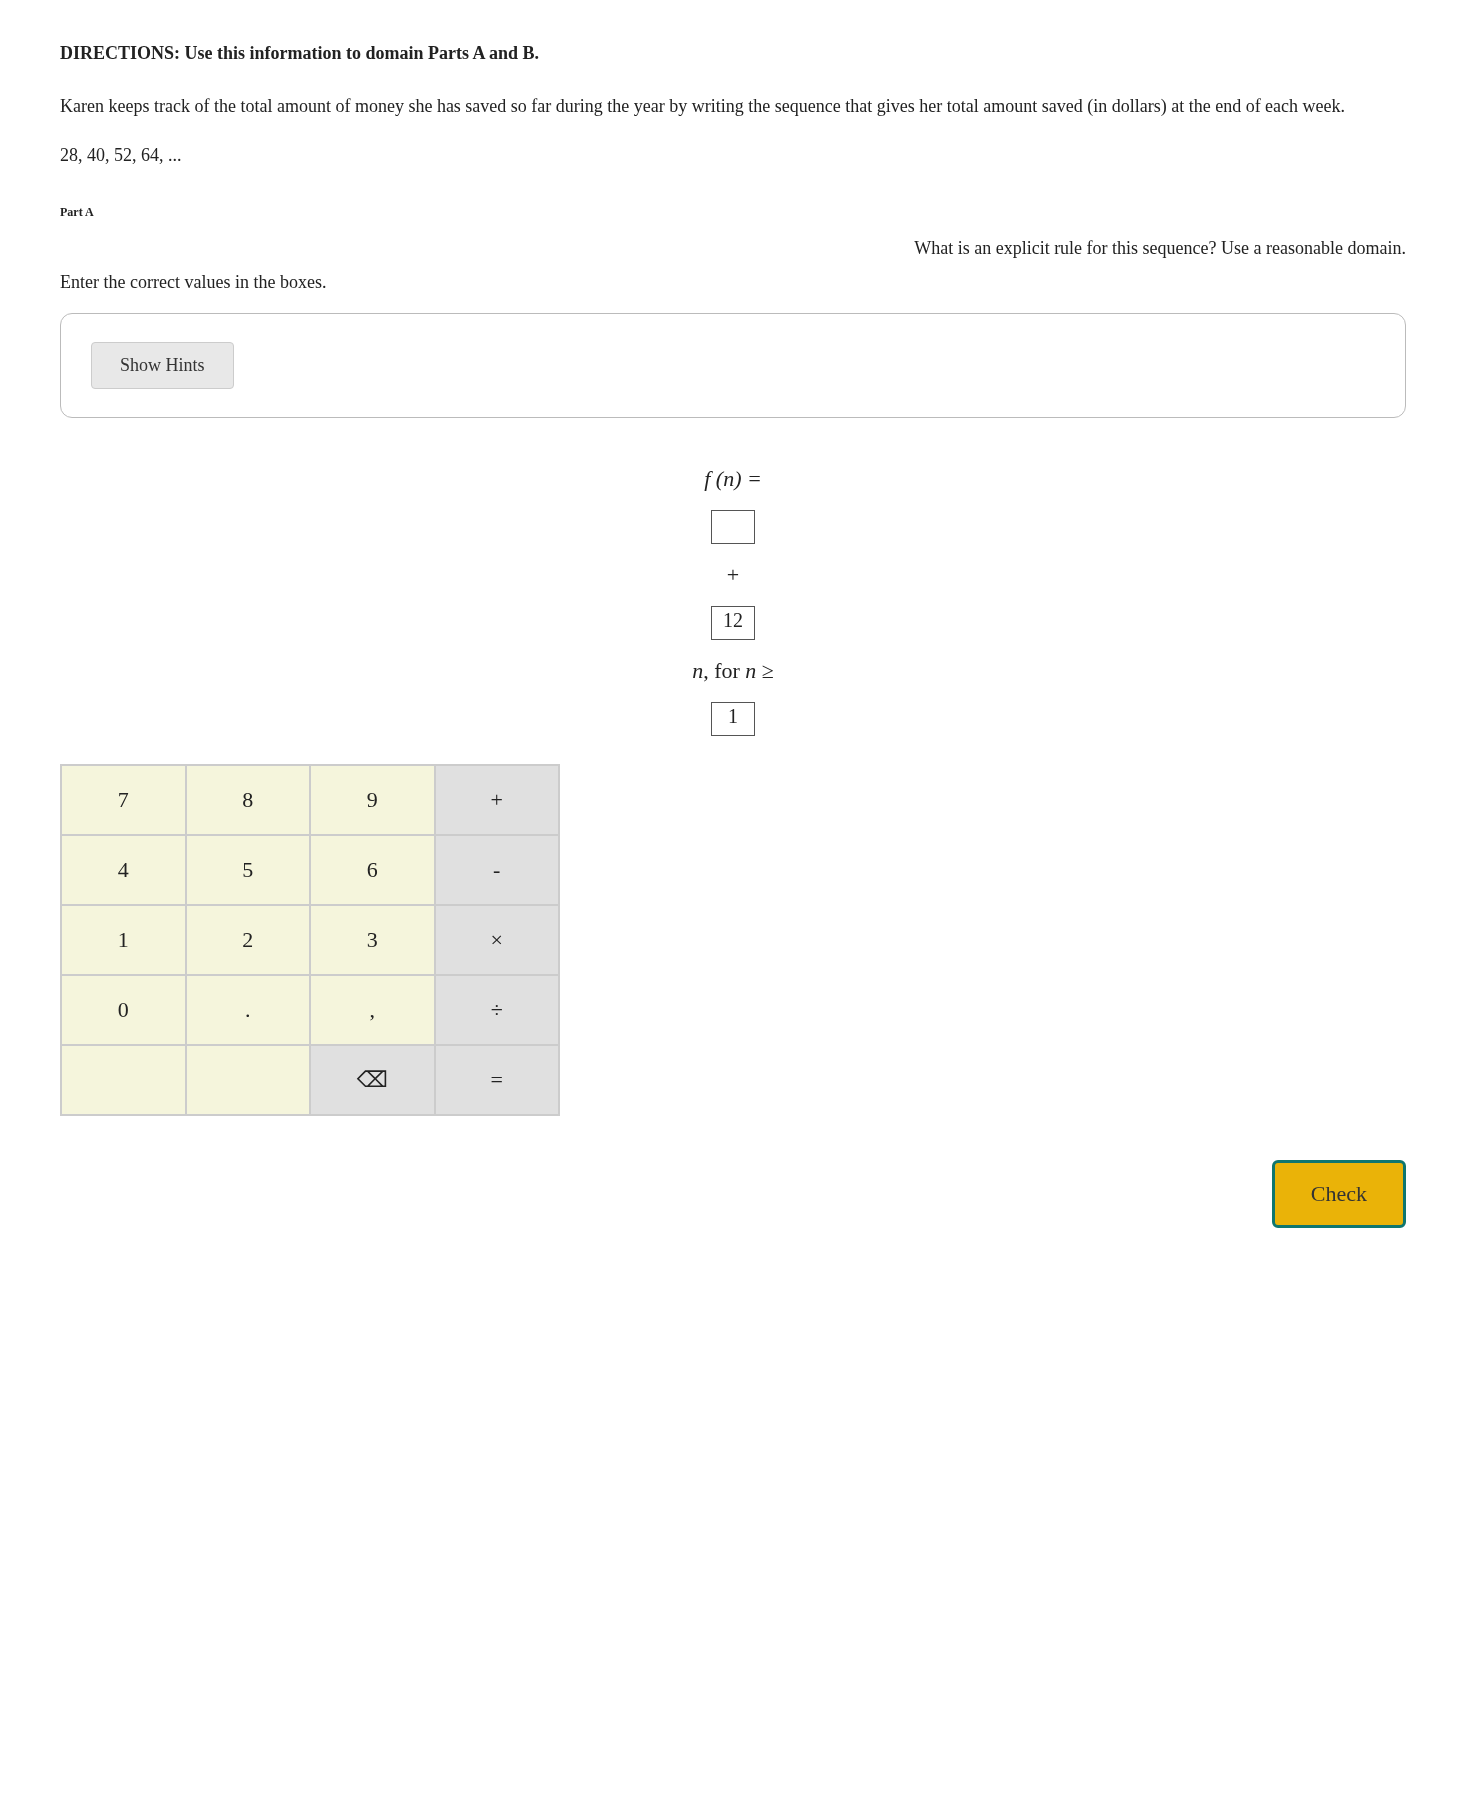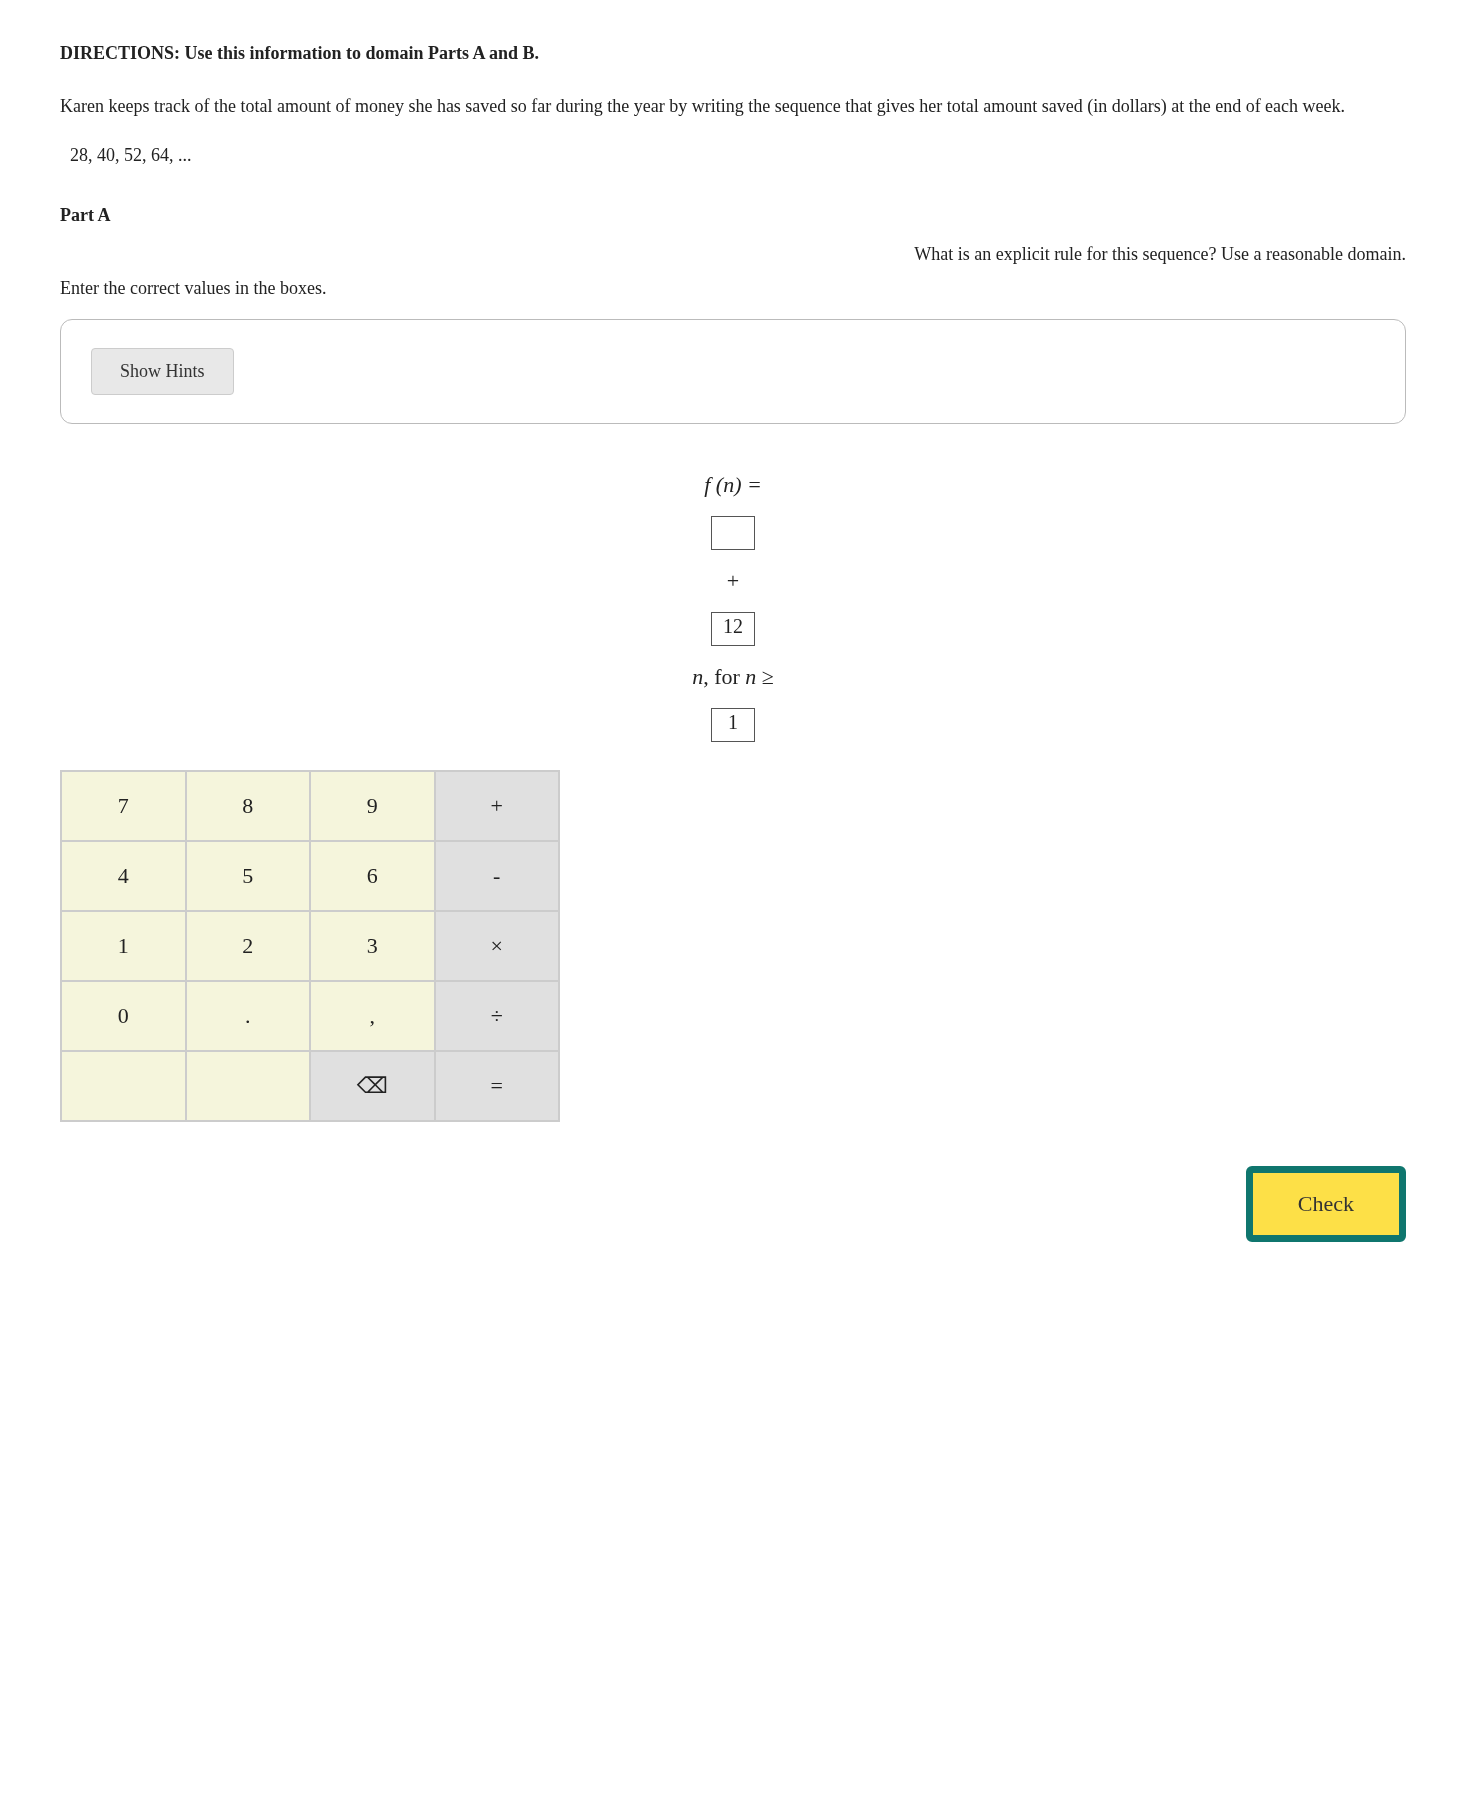--- a/index.html
+++ b/index.html
@@ -28,26 +28,25 @@
     .intro-text {
       font-size: 18px;
       line-height: 1.7;
       margin-bottom: 20px;
     }
 
     .sequence {
       font-size: 18px;
       margin-bottom: 36px;
       line-height: 1.5;
-      margin-left: 10px;
     }
 
     .part-label {
       font-weight: bold;
-      font-size: 18px;
+      font-size: 12px;
       margin-bottom: 14px;
     }
 
     .question-text {
       font-size: 18px;
       line-height: 1.6;
       margin-bottom: 10px;
       text-align: right;
     }
 
@@ -150,24 +149,24 @@
     }
 
     
     .check-row {
       display: flex;
       justify-content: flex-end;
       margin-top: 40px;
     }
 
     .check-btn {
-      background: #fde047;
-      border: 7px solid #0f766e;
+      background: #eab308;
+      border: 3px solid #0f766e;
       border-radius: 6px;
-      padding: 18px 45px;
+      padding: 18px 36px;
       font-size: 22px;
       font-family: Georgia, serif;
       cursor: pointer;
       color: #333;
     }
   </style>
 </head>
 <body>
 
 

